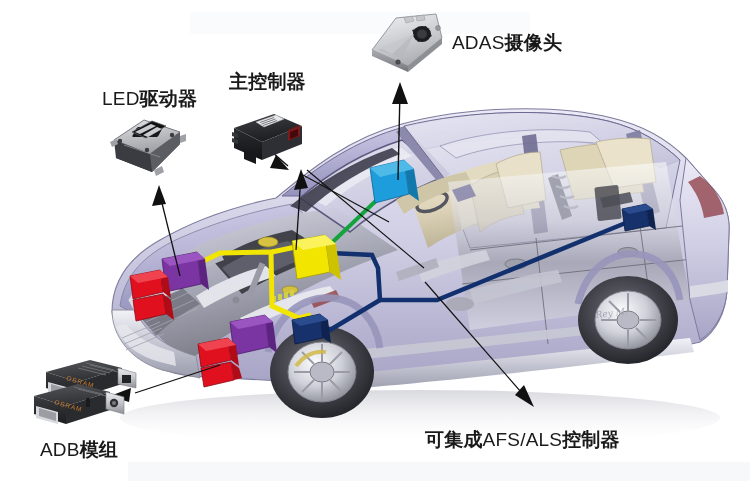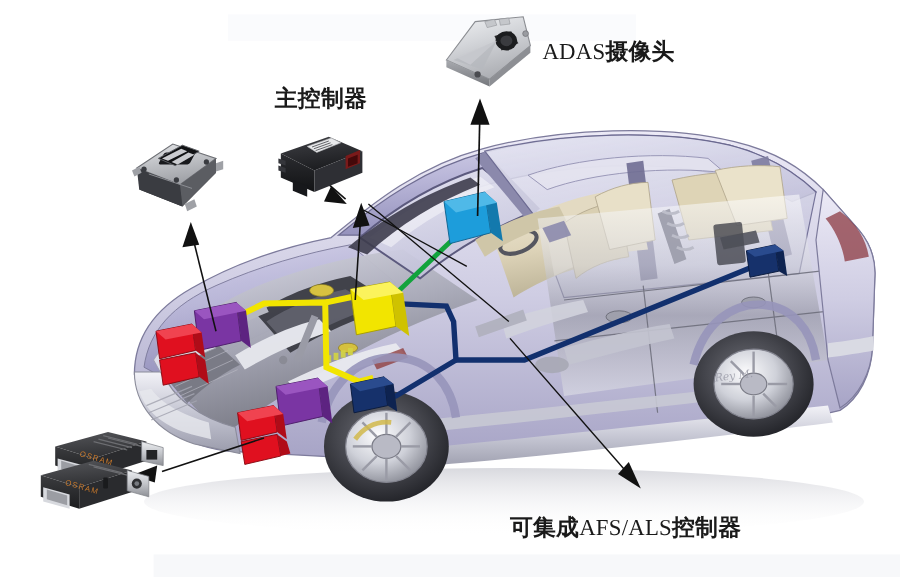--- a/index.html
+++ b/index.html
@@ -1,21 +1,21 @@
 <!DOCTYPE html>
 <html><head>
 <meta charset="utf-8">
 <style>
   html,body{margin:0;padding:0;background:#fff;}
   body{font-family:"Liberation Sans","DejaVu Sans",sans-serif;}
   #stage{position:relative;width:750px;height:481px;background:#ffffff;overflow:hidden;}
   .layer{position:absolute;left:0;top:0;width:750px;height:481px;}
   .label{position:absolute;white-space:nowrap;color:#1a1a1a;letter-spacing:0.2px;}
   .label .cjk{font-family:"DejaVu Serif","Liberation Serif",serif;font-weight:700;}
-  .label .lat{font-family:Liberation Serif, serif;font-weight:400;}
+  .label .lat{font-family:Liberation Sans, sans-serif;font-weight:400;}
   .bottomband{position:absolute;left:128px;top:462px;width:622px;height:19px;background:#f7f8fa;}
   .topband{position:absolute;left:190px;top:12px;width:340px;height:22px;background:#fafbfd;}
   .devimg{position:absolute;}
 </style>
 </head>
 <body>
 
 <div id="stage">
 
   <div class="topband"></div>
@@ -498,27 +498,33 @@
       <path d="M10 52 L32 58 L32 70 L10 64 Z" fill="#d7d9de"></path>
       <path d="M13 54 L30 59 L30 67 L13 62 Z" fill="#9b9da3"></path>
       <text x="28" y="50" font-family="Liberation Sans, sans-serif" font-size="6.5" fill="#c8782a" letter-spacing="1" transform="rotate(16 28 50)">OSRAM</text>
       <path d="M80 38 L98 43 L98 60 L80 55 Z" fill="url(#adbMetal)" stroke="#7e8086" stroke-width="0.6"></path>
       <circle cx="88" cy="49" r="4.2" fill="#2f3033"></circle>
       <circle cx="88" cy="49" r="2" fill="#777a80"></circle>
       <rect x="60" y="44" width="4" height="9" rx="1" fill="#1a1b1d"></rect>
     </g>
   </svg>
 
+  <div class="label" style="left:102px;top:86px;font-size:19px;">
+    <span class="lat">LED</span><span class="cjk">驱动器</span>
+  </div>
 
   <div class="label" style="left:229px;top:69px;font-size:19px;">
     <span class="cjk">主控制器</span>
   </div>
 
   <div class="label" style="left:452px;top:30px;font-size:19px;">
     <span class="lat">ADAS</span><span class="cjk">摄像头</span>
   </div>
 
   <div class="label" style="left:425px;top:415px;font-size:19px;margin-top:12px;">
     <span class="cjk">可集成</span><span class="lat">AFS/ALS</span><span class="cjk">控制器</span>
   </div>
 
+  <div class="label" style="left:40px;top:437px;font-size:19px;">
+    <span class="lat">ADB</span><span class="cjk">模组</span>
+  </div>
 
 </div>
 
 </body></html>

